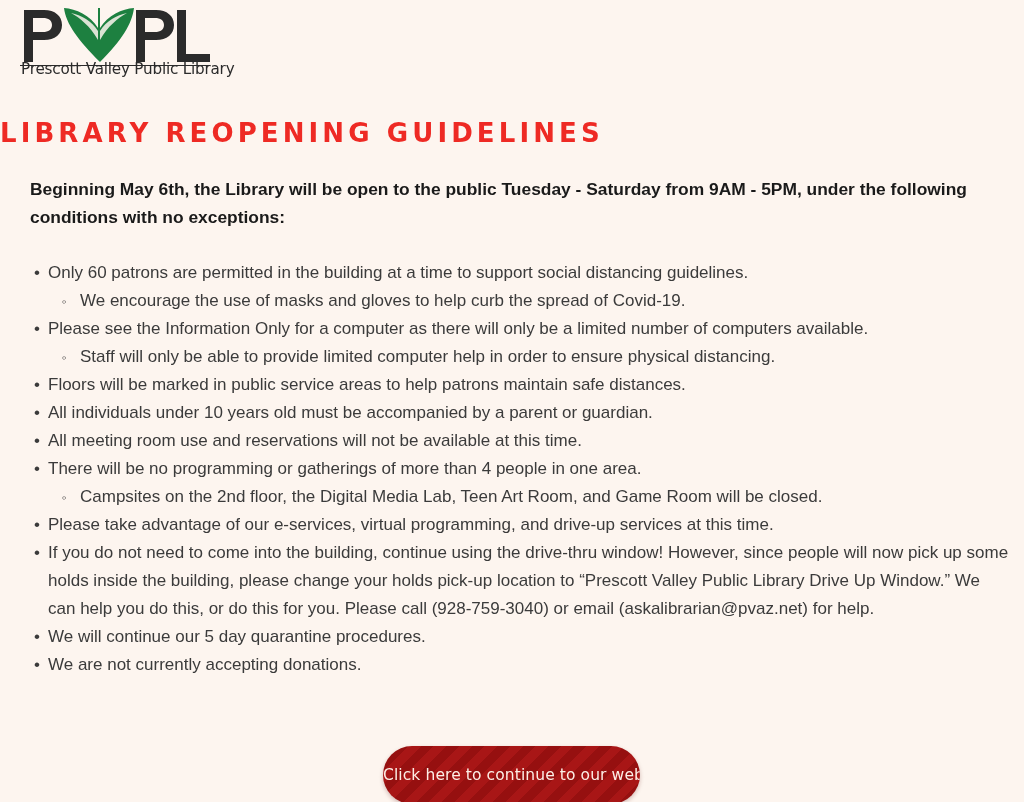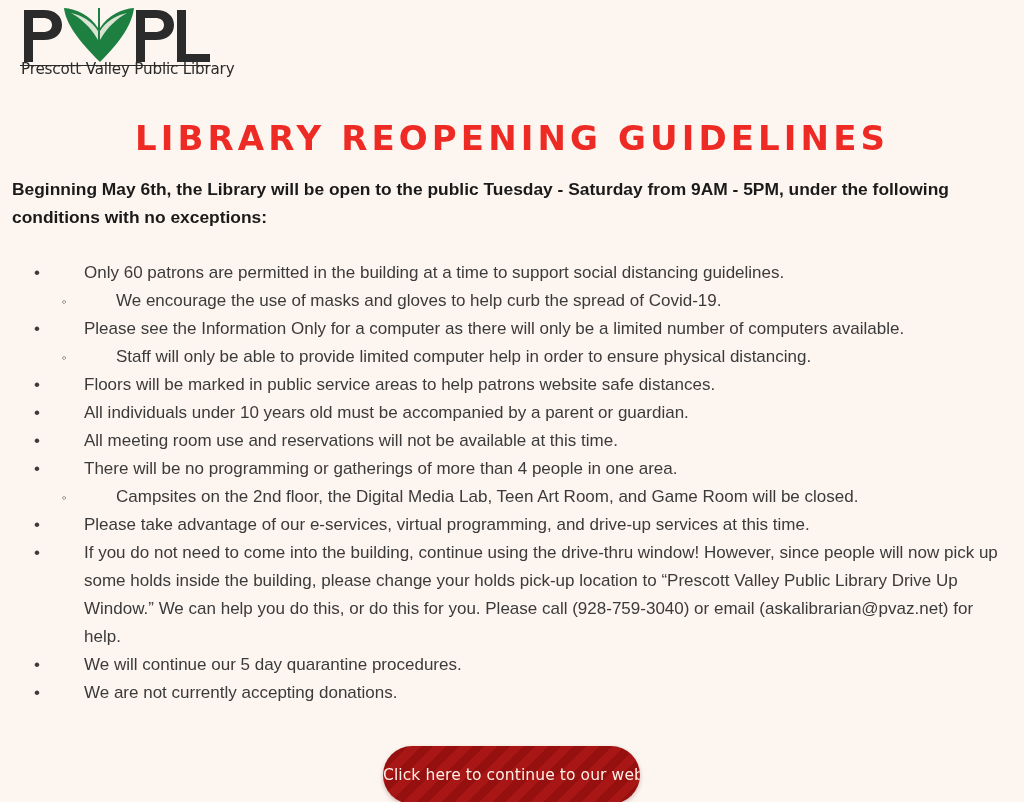--- a/index.html
+++ b/index.html
@@ -49,33 +49,33 @@
     color: #2b2b2b;
     white-space: nowrap;
   }
 
   
   .page-title {
     position: absolute;
     left: 0;
     right: 0;
     top: 118px;
-    text-align: center;
+    text-align: left;
     font-family: "DejaVu Sans", sans-serif;
-    font-size: 34px;
+    font-size: 26px;
     font-weight: bold;
     letter-spacing: 4.1px;
     color: #ee2a24;
     white-space: nowrap;
   }
 
   
   .intro {
     position: absolute;
-    left: 12px;
+    left: 30px;
     top: 175px;
     width: 985px;
     font-size: 17.4px;
     font-weight: bold;
     line-height: 28px;
     color: #1a1a1a;
   }
 
   
   .guideline-list {
@@ -107,21 +107,20 @@
   .bullet-row.level2 > .marker {
     position: absolute;
     left: 50px;
     top: 0;
     font-size: 13px;
     line-height: 29px;
     color: #3b3b3b;
   }
   .bullet-row .txt {
     display: block;
-    margin-left: 36px;
   }
 
   
   .cta-wrap {
     position: absolute;
     left: 383px;
     top: 746px;
     width: 257px;
     height: 58px;
   }
@@ -193,21 +192,21 @@
     <div class="bullet-row level1">
       <span class="marker">•</span>
       <span class="txt">Please see the Information Only for a computer as there will only be a limited number of computers available.</span>
     </div>
     <div class="bullet-row level2">
       <span class="marker">◦</span>
       <span class="txt">Staff will only be able to provide limited computer help in order to ensure physical distancing.</span>
     </div>
     <div class="bullet-row level1">
       <span class="marker">•</span>
-      <span class="txt">Floors will be marked in public service areas to help patrons website safe distances.</span>
+      <span class="txt">Floors will be marked in public service areas to help patrons maintain safe distances.</span>
     </div>
     <div class="bullet-row level1">
       <span class="marker">•</span>
       <span class="txt">All individuals under 10 years old must be accompanied by a parent or guardian.</span>
     </div>
     <div class="bullet-row level1">
       <span class="marker">•</span>
       <span class="txt">All meeting room use and reservations will not be available at this time.</span>
     </div>
     <div class="bullet-row level1">

